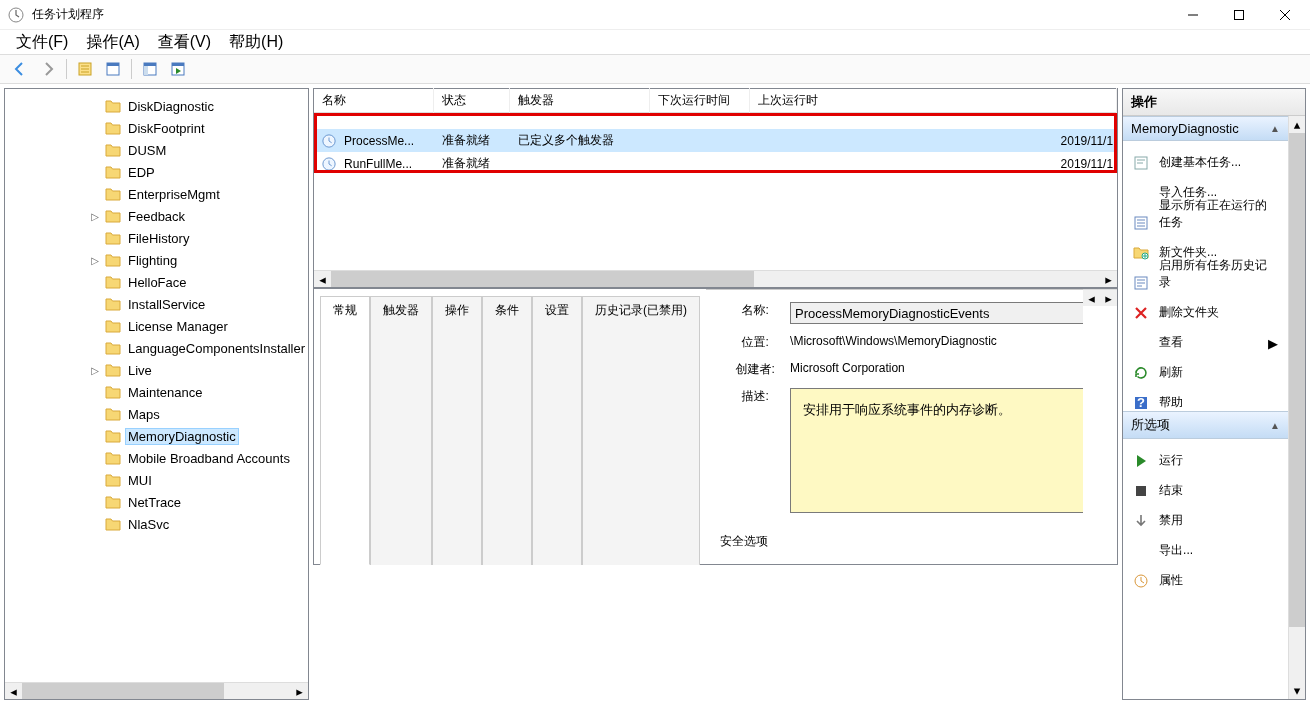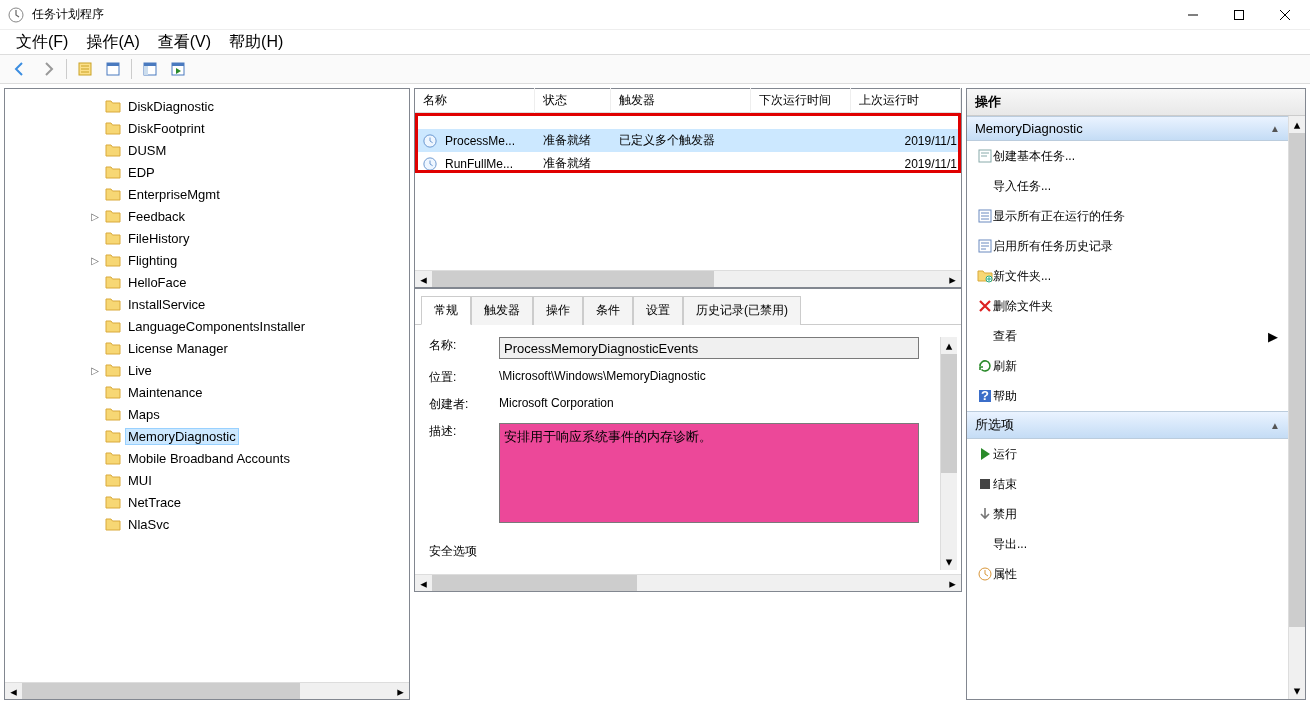--- a/index.html
+++ b/index.html
@@ -10,21 +10,21 @@
 .win-controls { display: flex; }
 .win-btn { width: 46px; height: 30px; display: flex; align-items: center; justify-content: center; }
 .win-btn svg { width: 10px; height: 10px; }
 .menubar { height: 24px; display: flex; align-items: center; padding: 2px 8px; gap: 2px; }
 .menu-item { padding: 2px 8px; font-size: 16px; }
 .toolbar { height: 30px; display: flex; align-items: center; padding: 2px 8px; gap: 4px; border-top: 1px solid #ddd; border-bottom: 1px solid #ddd; background: #fafafa; }
 .toolbar-sep { width: 1px; height: 20px; background: #ccc; margin: 0 2px; }
 .tool-btn { width: 24px; height: 24px; display: flex; align-items: center; justify-content: center; }
 .main { flex: 1; display: flex; padding: 4px; gap: 4px; min-height: 0; }
 .panel { border: 1px solid #828790; background: #fff; display: flex; flex-direction: column; min-height: 0; }
-.left-panel { width: 406px; }
+.left-panel { width: 368px; }
 .center-panel { flex: 1; }
 .right-panel { width: 340px; }
 .tree-scroll { flex: 1; overflow: hidden; position: relative; }
 .tree { padding-left: 80px; padding-top: 6px; }
 .tree-row { display: flex; align-items: center; height: 22px; gap: 4px; padding-left: 4px; white-space: nowrap; }
 .tree-row.selected .tree-label { background: #cce8ff; border: 1px solid #99d1ff; padding: 0 2px; }
 .tree-label { padding: 0 3px; }
 .expander { width: 12px; font-size: 10px; color: #666; text-align: center; }
 .folder-icon { width: 16px; height: 14px; }
 .scroll-h { height: 17px; background: #f0f0f0; border-top: 1px solid #ddd; display: flex; }
@@ -38,36 +38,36 @@
 .center-panel { gap: 4px; background: transparent; border: none; }
 .task-list-box { border: 1px solid #828790; display: flex; flex-direction: column; height: 200px; }
 .task-headers { display: flex; height: 24px; border-bottom: 1px solid #ddd; align-items: center; background: #fff; }
 .task-header { padding: 4px 8px; font-size: 12px; border-right: 1px solid #eee; }
 .task-rows { flex: 1; position: relative; }
 .red-box { position: absolute; border: 3px solid #e00000; left: 0; right: 0; top: 0; height: 60px; }
 .task-row { display: flex; align-items: center; height: 23px; padding-left: 8px; }
 .task-row.selected { background: #cce8ff; }
 .clock-icon { width: 14px; height: 14px; margin-right: 4px; }
 .task-cell { padding: 0 4px; font-size: 12px; white-space: nowrap; overflow: hidden; text-overflow: ellipsis; }
-.details-box { border: 1px solid #828790; flex: 1; display: flex; flex-direction: column; min-height: 0; }
+.details-box { border: 1px solid #828790; flex: 1; display: flex; flex-direction: row; min-height: 0; }
 .tabs { display: flex; padding: 6px 6px 0 6px; gap: 0; }
 .tab { padding: 5px 12px; font-size: 12px; border: 1px solid #ccc; border-bottom: none; background: #f4f4f4; position: relative; top: 1px; }
 .tab.active { background: #fff; border-bottom: 1px solid #fff; }
 .tab-content { flex: 1; border-top: 1px solid #ccc; padding: 12px 4px 4px 14px; overflow: hidden; display: flex; }
 .form-rows { flex: 1; }
 .form-row { display: flex; margin-bottom: 10px; }
-.form-label { width: 70px; color: #000; font-size: 12px; }
+.form-label { width: 70px; color: #000; font-size: 12px; text-align: center; }
 .form-val { flex: 1; font-size: 12px; padding-right: 8px; }
 .form-input { height: 22px; border: 1px solid #7a7a7a; background: #f0f0f0; padding: 2px 4px; width: 420px; }
-.desc-box { border: 1px solid #7a7a7a; width: 420px; height: 100px; padding: 4px; background: #ec4899; }
+.desc-box { border: 1px solid #7a7a7a; width: 420px; height: 125px; padding: 12px; background: #fef9c3; }
 .actions-body { flex: 1; display: flex; min-height: 0; }
 .actions-header { background: linear-gradient(#f8f8f8, #e8e8e8); border-bottom: 1px solid #ccc; padding: 4px 8px; font-size: 13px; font-weight: bold; }
 .actions-list { flex: 1; overflow: hidden; }
 .action-group-header { background: linear-gradient(#eaf3ff, #c4dcf5); padding: 4px 8px; font-size: 12px; display: flex; justify-content: space-between; align-items: center; border-top: 1px solid #bcd; border-bottom: 1px solid #bcd; }
-.action-item { display: flex; align-items: center; height: 30px; padding: 0 10px; }
+.action-item { display: flex; align-items: flex-end; height: 30px; padding: 0 10px; gap: 10px; }
 .action-icon { width: 16px; height: 16px; display: flex; align-items: center; justify-content: center; }
 .action-label { font-size: 12px; }
 .arrow-exp { font-size: 10px; color: #555; }
 </style>
 </head>
 <body>
 
 <div class="titlebar">
   <svg class="title-icon" viewBox="0 0 16 16">
       <circle cx="8" cy="8" r="7" fill="#fff" stroke="#888"></circle>
@@ -214,28 +214,28 @@
             <svg class="folder-icon" viewBox="0 0 16 14">
               <path d="M1 2h5l1.5 2H15v9H1z" fill="#f7d774" stroke="#d9a93a"></path>
             </svg>
             <span class="tree-label">InstallService</span>
           </div>
           <div class="tree-row">
             <span class="expander"></span>
             <svg class="folder-icon" viewBox="0 0 16 14">
               <path d="M1 2h5l1.5 2H15v9H1z" fill="#f7d774" stroke="#d9a93a"></path>
             </svg>
+            <span class="tree-label">License Manager</span>
+          </div>
+          <div class="tree-row">
+            <span class="expander"></span>
+            <svg class="folder-icon" viewBox="0 0 16 14">
+              <path d="M1 2h5l1.5 2H15v9H1z" fill="#f7d774" stroke="#d9a93a"></path>
+            </svg>
             <span class="tree-label">LanguageComponentsInstaller</span>
-          </div>
-          <div class="tree-row">
-            <span class="expander"></span>
-            <svg class="folder-icon" viewBox="0 0 16 14">
-              <path d="M1 2h5l1.5 2H15v9H1z" fill="#f7d774" stroke="#d9a93a"></path>
-            </svg>
-            <span class="tree-label">License Manager</span>
           </div>
           <div class="tree-row">
             <span class="expander">▷</span>
             <svg class="folder-icon" viewBox="0 0 16 14">
               <path d="M1 2h5l1.5 2H15v9H1z" fill="#f7d774" stroke="#d9a93a"></path>
             </svg>
             <span class="tree-label">Live</span>
           </div>
           <div class="tree-row">
             <span class="expander"></span>
@@ -417,35 +417,35 @@
               <svg width="16" height="16" viewBox="0 0 16 16">
                 <rect x="2" y="2" width="12" height="12" fill="#fff" stroke="#6a8abf"></rect>
                 <path d="M4 5h8M4 8h8M4 11h8" stroke="#6a8abf"></path>
               </svg>
             </span>
             <span class="action-label">显示所有正在运行的任务</span>
           </div>
           <div class="action-item">
             <span class="action-icon">
               <svg width="16" height="16" viewBox="0 0 16 16">
-                <rect x="2" y="2" width="12" height="12" fill="#fff" stroke="#6a8abf"></rect>
-                <path d="M4 5h8M4 8h8M4 11h5" stroke="#6a8abf"></path>
-              </svg>
-            </span>
-            <span class="action-label">启用所有任务历史记录</span>
-          </div>
-          <div class="action-item">
-            <span class="action-icon">
-              <svg width="16" height="16" viewBox="0 0 16 16">
                 <path d="M1 3h5l1.5 2H15v8H1z" fill="#f7d774" stroke="#d9a93a"></path>
                 <circle cx="12" cy="11" r="3" fill="#fff" stroke="#2a8"></circle>
                 <path d="M12 9v4M10 11h4" stroke="#2a8"></path>
               </svg>
             </span>
             <span class="action-label">新文件夹...</span>
+          </div>
+          <div class="action-item">
+            <span class="action-icon">
+              <svg width="16" height="16" viewBox="0 0 16 16">
+                <rect x="2" y="2" width="12" height="12" fill="#fff" stroke="#6a8abf"></rect>
+                <path d="M4 5h8M4 8h8M4 11h5" stroke="#6a8abf"></path>
+              </svg>
+            </span>
+            <span class="action-label">启用所有任务历史记录</span>
           </div>
           <div class="action-item">
             <span class="action-icon">
               <svg width="16" height="16" viewBox="0 0 16 16">
                 <path d="M3 3l10 10M13 3L3 13" stroke="#d22" stroke-width="2.2"></path>
               </svg>
             </span>
             <span class="action-label">删除文件夹</span>
           </div>
           <div class="action-item">

